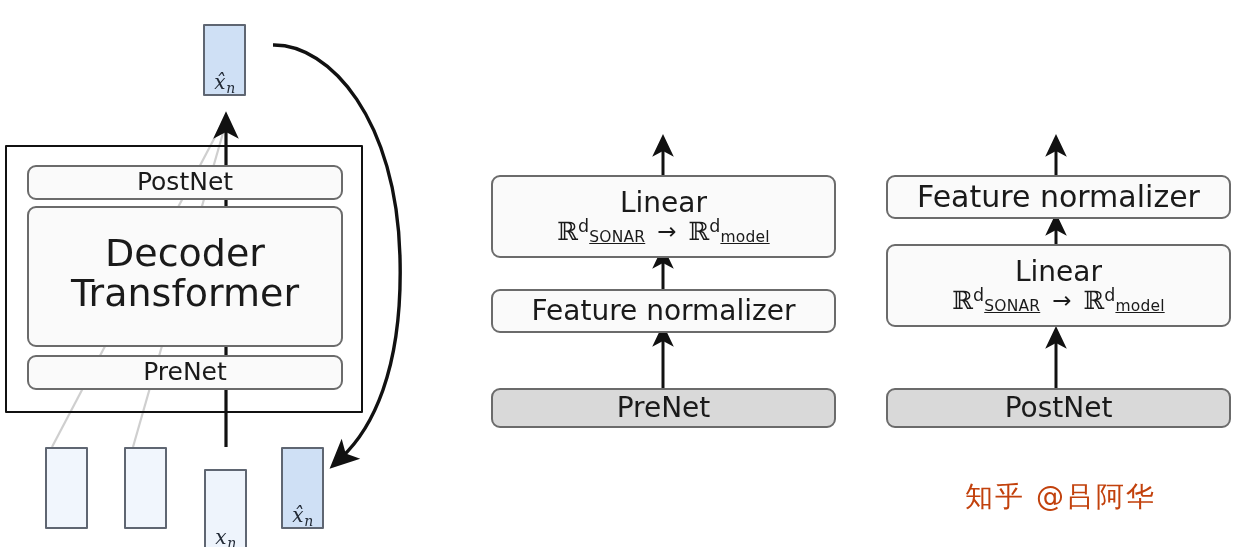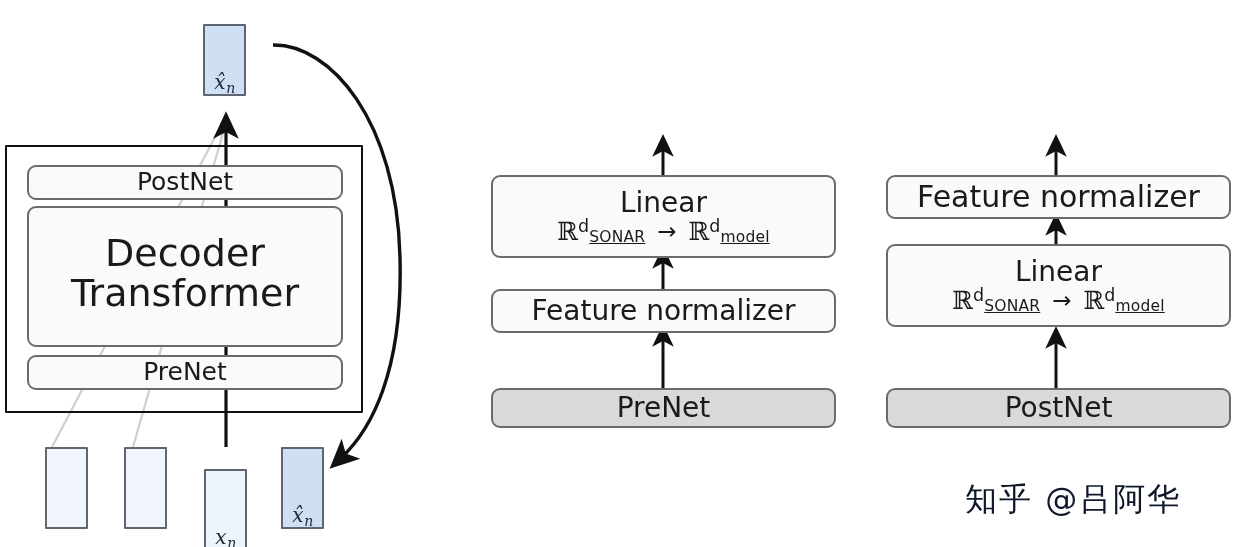--- a/index.html
+++ b/index.html
@@ -101,22 +101,22 @@
     font-size: 0.70em;
     font-style: italic;
     position: relative;
     top: 0.32em;
     left: 0.5px;
   }
 
   
   .watermark {
     position: absolute;
-    color: #0f172a;
-    font-size: 32px;
+    color: #c2410c;
+    font-size: 28px;
     letter-spacing: 2px;
     white-space: nowrap;
     user-select: none;
   }
 
   svg.overlay {
     position: absolute;
     left: 0;
     top: 0;
     width: 1242px;

